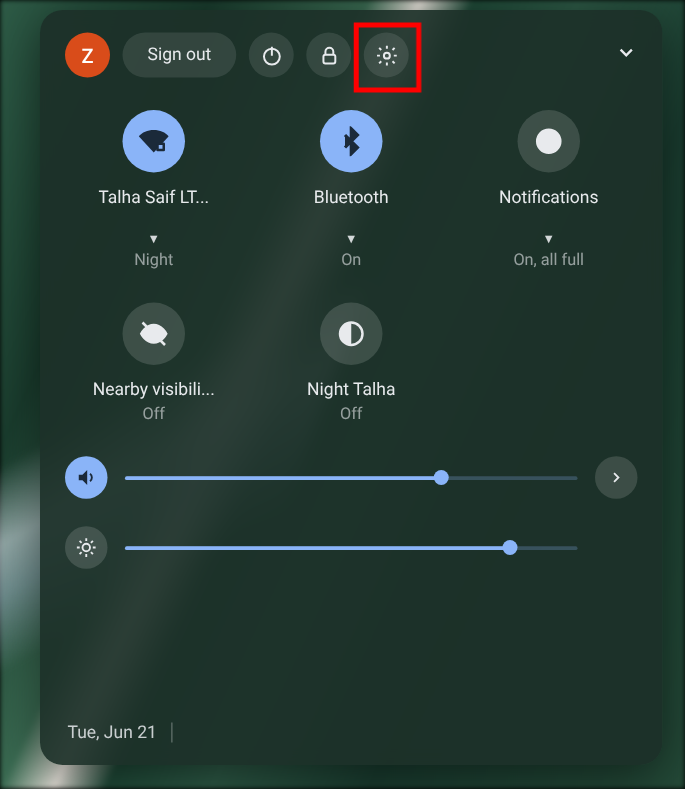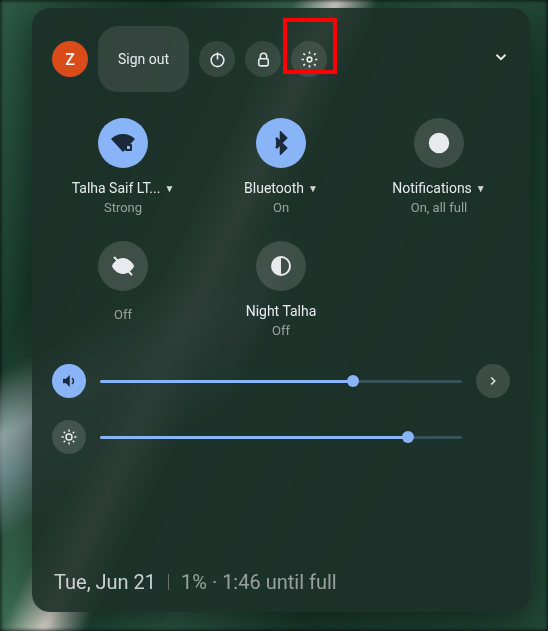--- a/index.html
+++ b/index.html
@@ -7,51 +7,51 @@
     linear-gradient(115deg,#2e5c47 0%,#1a3d2e 20%,#3a6b52 35%,#e8e4dc 40%,#1f4a38 45%,#2d5a46 55%,#1a3d30 70%,#244a38 100%);
     filter:blur(2px);}
   .streak{position:absolute;left:-30px;bottom:60px;width:260px;height:340px;
     background:linear-gradient(145deg,transparent 30%,rgba(220,230,240,.6) 45%,rgba(180,200,220,.5) 55%,transparent 70%);
     transform:skew(-20deg);filter:blur(3px);}
   .panel{position:absolute;left:32px;top:8px;width:498px;height:604px;border-radius:18px;
     background:rgba(28,48,40,.92);backdrop-filter:blur(6px);box-shadow:0 8px 40px rgba(0,0,0,.5);
     color:#e8eaed;overflow:hidden;}
   .topbar{display:flex;align-items:center;gap:10px;padding:18px 20px 6px 20px;}
   .avatar{width:36px;height:36px;border-radius:50%;background:#d94c1a;color:#fff;display:flex;align-items:center;justify-content:center;font-weight:500;font-size:16px;}
-  .pill{background:rgba(255,255,255,.10);border-radius:20px;padding:25px 20px;font-size:14px;color:#e8eaed;}
+  .pill{background:rgba(255,255,255,.10);border-radius:20px;padding:10px 20px;font-size:14px;color:#e8eaed;}
   .iconbtn{width:36px;height:36px;border-radius:50%;background:rgba(255,255,255,.10);display:flex;align-items:center;justify-content:center;}
   .iconbtn svg{width:19px;height:19px;stroke:#e8eaed;fill:none;stroke-width:2;}
   .spacer{flex:1;}
   .chev svg{width:18px;height:18px;stroke:#e8eaed;fill:none;stroke-width:2.5;}
   .highlight{position:absolute;border:4px solid #ff0000;pointer-events:none;}
   .grid{display:grid;grid-template-columns:repeat(3,1fr);padding:20px 12px 0 12px;row-gap:26px;}
   .tile{display:flex;flex-direction:column;align-items:center;text-align:center;}
   .bigicon{width:50px;height:50px;border-radius:50%;display:flex;align-items:center;justify-content:center;margin-bottom:12px;}
   .bigicon.on{background:#8ab4f8;}
   .bigicon.off{background:rgba(255,255,255,.14);}
   .bigicon svg{width:24px;height:24px;}
   .bigicon.on svg{fill:#1b2a3a;stroke:#1b2a3a;}
   .bigicon.off svg{fill:#e8eaed;stroke:#e8eaed;}
-  .tlabel{font-size:14px;color:#e8eaed;display:flex;align-items:center;gap:4px;justify-content:center;max-width:140px;white-space:nowrap;overflow:hidden;}
+  .tlabel{font-size:14px;color:#e8eaed;display:flex;align-items:center;gap:20px;justify-content:center;max-width:140px;white-space:nowrap;overflow:hidden;flex-direction:column;}
   .tlabel .arrow{font-size:10px;opacity:.9;}
   .tstatus{font-size:13px;color:rgba(232,234,237,.6);margin-top:4px;}
   .sliders{padding:26px 20px 0 20px;}
   .srow{display:flex;align-items:center;gap:14px;margin-bottom:22px;}
   .sicon{width:34px;height:34px;border-radius:50%;display:flex;align-items:center;justify-content:center;flex:0 0 34px;}
   .sicon.on{background:#8ab4f8;}
   .sicon.off{background:rgba(255,255,255,.14);}
   .sicon svg{width:18px;height:18px;}
   .sicon.on svg{fill:#1b2a3a;stroke:#1b2a3a;}
   .sicon.off svg{fill:none;stroke:#e8eaed;stroke-width:2;}
   .track{flex:1;height:3px;background:rgba(138,180,248,.25);position:relative;border-radius:2px;}
   .fill{position:absolute;left:0;top:0;height:100%;background:#8ab4f8;border-radius:2px;}
   .thumb{position:absolute;top:50%;width:12px;height:12px;border-radius:50%;background:#8ab4f8;transform:translate(-50%,-50%);}
   .arrowbtn{width:34px;height:34px;border-radius:50%;background:rgba(255,255,255,.14);display:flex;align-items:center;justify-content:center;flex:0 0 34px;}
   .arrowbtn svg{width:14px;height:14px;stroke:#e8eaed;fill:none;stroke-width:2.5;}
-  .footer{position:absolute;left:22px;bottom:18px;display:flex;align-items:center;gap:12px;font-size:20px;color:rgba(232,234,237,.85);}
+  .footer{position:absolute;left:22px;bottom:18px;display:flex;align-items:center;gap:12px;font-size:14px;color:rgba(232,234,237,.85);}
   .divider{width:1px;height:16px;background:rgba(232,234,237,.35);}
   .footer .bat{color:rgba(232,234,237,.6);}
 </style>
 </head>
 <body>
 
 <div class="wallpaper"></div>
 <div class="streak"></div>
 
 <div class="panel">
@@ -92,21 +92,21 @@
         <svg viewBox="0 0 24 24" stroke-width="0">
             <path d="M12 3C7 3 2.7 5 0 8l12 13L24 8c-2.7-3-7-5-12-5z"></path>
             <rect x="14" y="13" width="7" height="7" rx="1" fill="#1b2a3a"></rect>
             <rect x="16" y="15" width="3" height="3" fill="#8ab4f8"></rect>
           </svg>
       </div>
       <div class="tlabel">
           <span>Talha Saif LT...</span>
           <span class="arrow">▼</span>
         </div>
-      <div class="tstatus">Strong</div>
+      <div class="tstatus">Night</div>
     </div>
 
     <div class="tile">
       <div class="bigicon on">
         <svg viewBox="0 0 24 24" fill="none" stroke-width="2.5">
             <path d="M7 7l10 10-5 5V2l5 5L7 17"></path>
           </svg>
       </div>
       <div class="tlabel">
           <span>Bluetooth</span>
@@ -131,20 +131,23 @@
 
 
     <div class="tile">
       <div class="bigicon off">
         <svg viewBox="0 0 24 24" fill="none" stroke-width="2">
             <path d="M2 12s3.5-7 10-7 10 7 10 7-3.5 7-10 7S2 12 2 12z"></path>
             <circle cx="12" cy="12" r="3"></circle>
             <line x1="3" y1="3" x2="21" y2="21"></line>
           </svg>
       </div>
+      <div class="tlabel">
+          <span>Nearby visibili...</span>
+        </div>
       <div class="tstatus">Off</div>
     </div>
 
     <div class="tile">
       <div class="bigicon off">
         <svg viewBox="0 0 24 24" stroke-width="2">
             <circle cx="12" cy="12" r="9" fill="none"></circle>
             <path d="M12 3a9 9 0 0 0 0 18z" stroke="none"></path>
           </svg>
       </div>
@@ -191,18 +194,17 @@
       <div class="track" style="margin-right:48px;">
         <div class="fill" id="bri-fill" style="width: 85%;"></div>
           <div class="thumb" id="bri-thumb" style="left: 85%;"></div>
       </div>
     </div>
   </div>
 
   <div class="footer">
     <span>Tue, Jun 21</span>
     <div class="divider"></div>
-    <span class="bat">1% · 1:46 until full</span>
   </div>
 
 </div>
 
 <div class="highlight" id="hl" style="left: 283.078px; top: 18px; width: 46px; height: 48px;"></div>
 
 </body></html>

